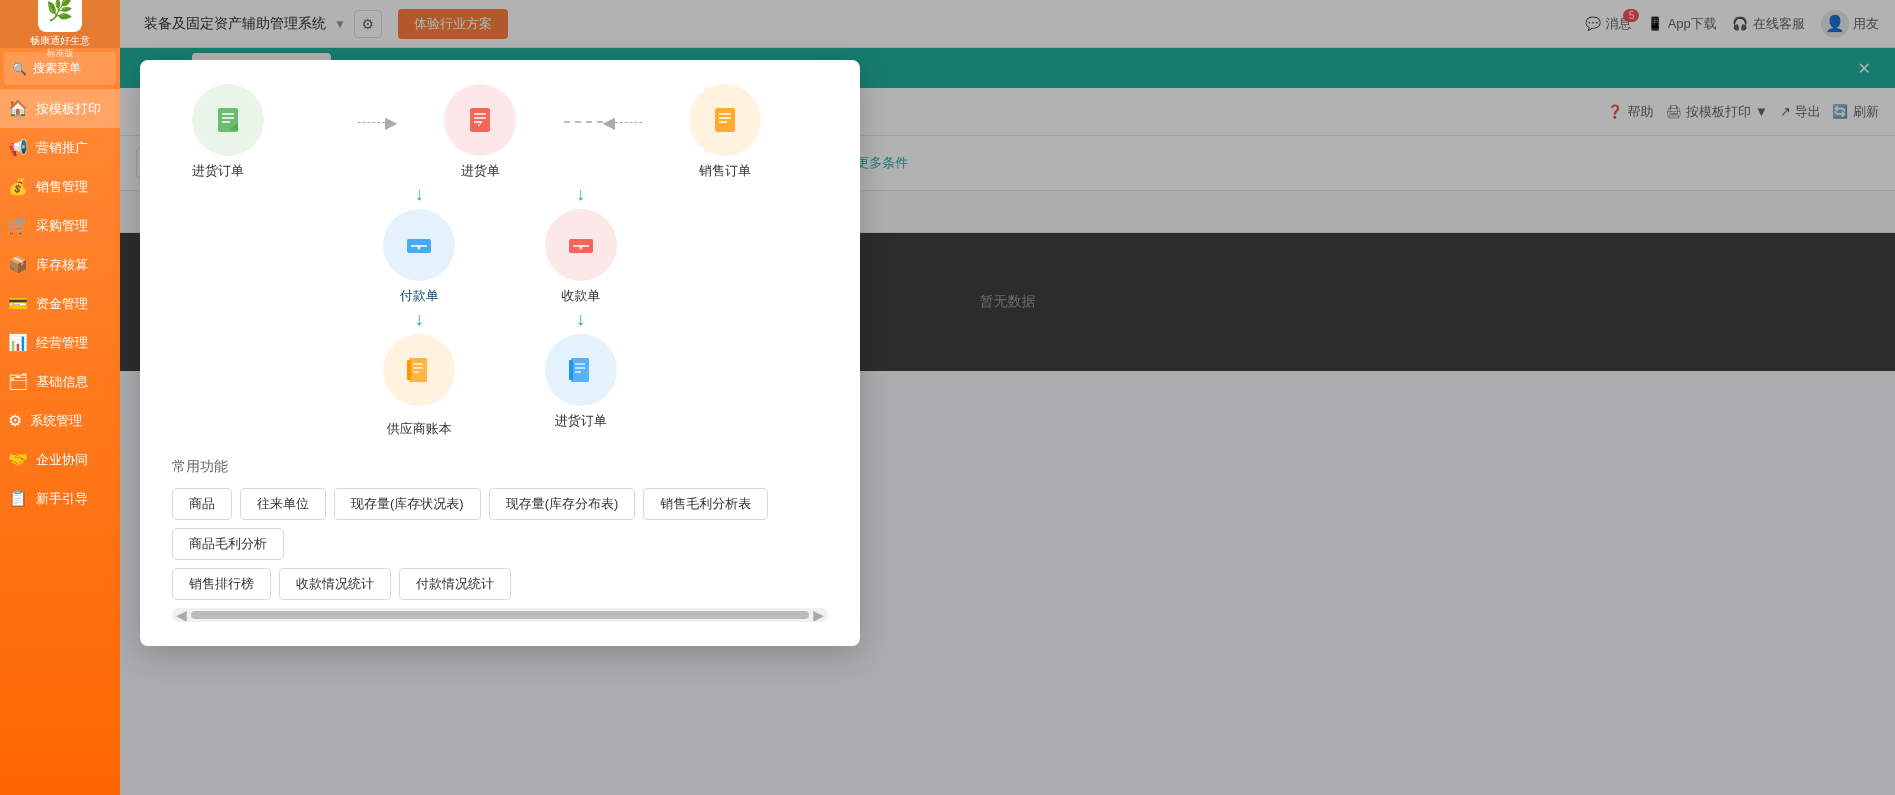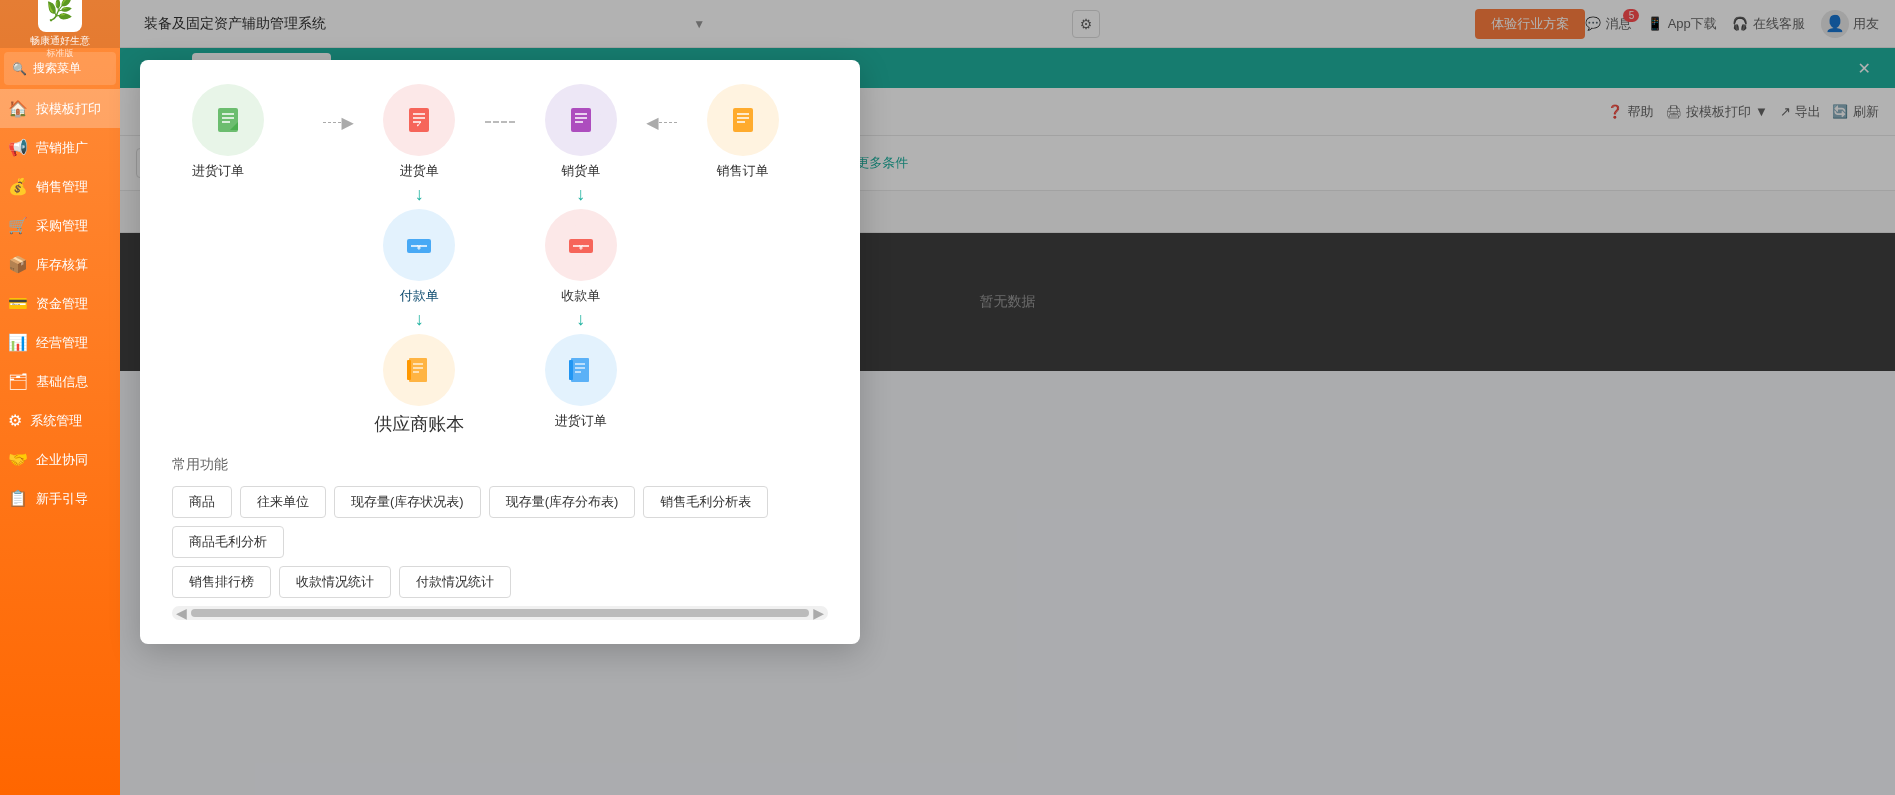--- a/index.html
+++ b/index.html
@@ -12,21 +12,20 @@
       display: flex;
       align-items: center;
       padding: 0 16px;
       border-bottom: 1px solid #e8e8e8;
       position: relative;
       z-index: 100;
     }
     .system-title-area {
       display: flex; align-items: center; gap: 8px; margin-left: 8px;
       flex: 1;
-      justify-content: space-between;
     }
     .system-title { font-size: 14px; color: #333; font-weight: 500; }
     .system-title-arrow { color: #999; font-size: 12px; }
     .gear-btn {
       width: 28px; height: 28px; border: 1px solid #ddd; border-radius: 4px;
       display: flex; align-items: center; justify-content: center; cursor: pointer;
       color: #666; font-size: 14px;
     }
     .experience-btn {
       background: #ff7f3f; color: white; border: none; border-radius: 4px;
@@ -375,32 +374,20 @@
                     <text x="20" y="27" fill="white" font-size="8" text-anchor="middle">✓</text>
                   </svg>
                 </div>
                 <span style="font-size:13px;color:#333;margin-top:6px;">进货单</span>
               </div>
 
               <div style="width:40px;margin-top:-20px;">
                 <div style="border-top:2px dashed #bbb;width:100%;"></div>
               </div>
 
-              <div style="display:flex;flex-direction:column;align-items:center;width:170px;">
-                <div style="width:72px;height:72px;border-radius:50%;background:#ede7f6;display:flex;align-items:center;justify-content:center;">
-                  <svg width="40" height="40" viewBox="0 0 40 40" fill="none">
-                    <rect width="40" height="40" rx="20" fill="#ede7f6"></rect>
-                    <rect x="10" y="8" width="20" height="24" rx="2" fill="#9c27b0" opacity="0.8"></rect>
-                    <line x1="14" y1="14" x2="26" y2="14" stroke="white" stroke-width="1.5"></line>
-                    <line x1="14" y1="18" x2="26" y2="18" stroke="white" stroke-width="1.5"></line>
-                    <line x1="14" y1="22" x2="22" y2="22" stroke="white" stroke-width="1.5"></line>
-                  </svg>
-                </div>
-                <span style="font-size:13px;color:#333;margin-top:6px;">销货单</span>
-              </div>
 
               <div style="display:flex;align-items:center;margin-top:-20px;width:40px;">
                 <span style="color:#aaa;font-size:16px;">◀</span>
                 <div style="flex:1;border-top:1px dashed #aaa;"></div>
               </div>
 
               <div style="display:flex;flex-direction:column;align-items:center;width:170px;">
                 <div style="width:72px;height:72px;border-radius:50%;background:#fff3e0;display:flex;align-items:center;justify-content:center;">
                   <svg width="40" height="40" viewBox="0 0 40 40" fill="none">
                     <rect width="40" height="40" rx="20" fill="#fff3e0"></rect>
@@ -458,21 +445,21 @@
                 <div style="width:72px;height:72px;border-radius:50%;background:#fff3e0;display:flex;align-items:center;justify-content:center;">
                   <svg width="40" height="40" viewBox="0 0 40 40" fill="none">
                     <rect width="40" height="40" rx="20" fill="#fff3e0"></rect>
                     <rect x="10" y="8" width="18" height="24" rx="1" fill="#ff9800" opacity="0.7"></rect>
                     <rect x="8" y="10" width="4" height="20" rx="1" fill="#ff9800"></rect>
                     <line x1="14" y1="14" x2="24" y2="14" stroke="white" stroke-width="1.2"></line>
                     <line x1="14" y1="18" x2="24" y2="18" stroke="white" stroke-width="1.2"></line>
                     <line x1="14" y1="22" x2="20" y2="22" stroke="white" stroke-width="1.2"></line>
                   </svg>
                 </div>
-                <span style="font-size:18px;color:#333;margin-top:6px;">供应商账本</span>
+                <span style="font-size:13px;color:#333;margin-top:14px;">供应商账本</span>
               </div>
               <div style="width:40px;"></div>
 
               <div style="display:flex;flex-direction:column;align-items:center;width:170px;">
                 <div style="color:#20b2a0;font-size:18px;margin: 4px 0;">↓</div>
                 <div style="width:72px;height:72px;border-radius:50%;background:#e3f2fd;display:flex;align-items:center;justify-content:center;">
                   <svg width="40" height="40" viewBox="0 0 40 40" fill="none">
                     <rect width="40" height="40" rx="20" fill="#e3f2fd"></rect>
                     <rect x="10" y="8" width="18" height="24" rx="1" fill="#2196f3" opacity="0.7"></rect>
                     <rect x="8" y="10" width="4" height="20" rx="1" fill="#2196f3"></rect>

